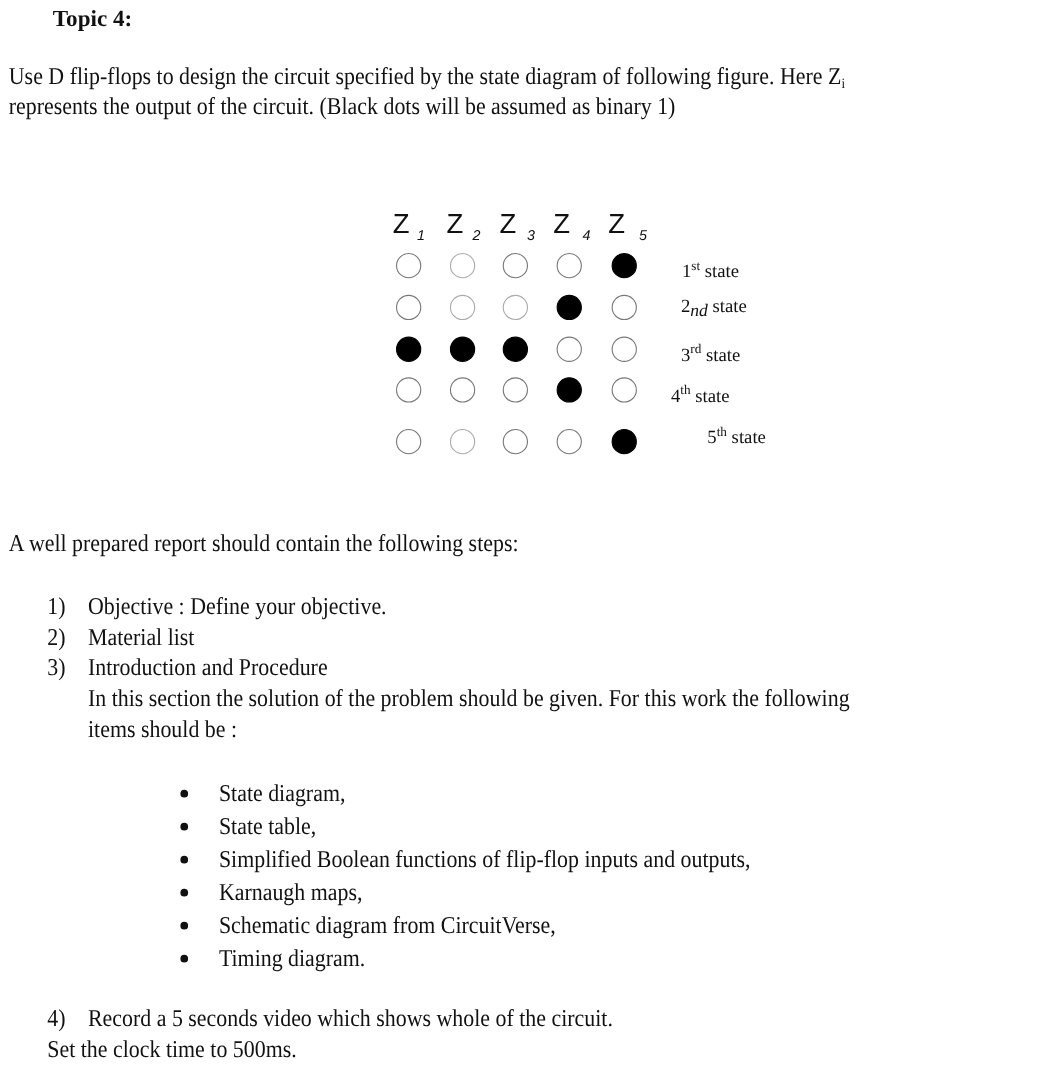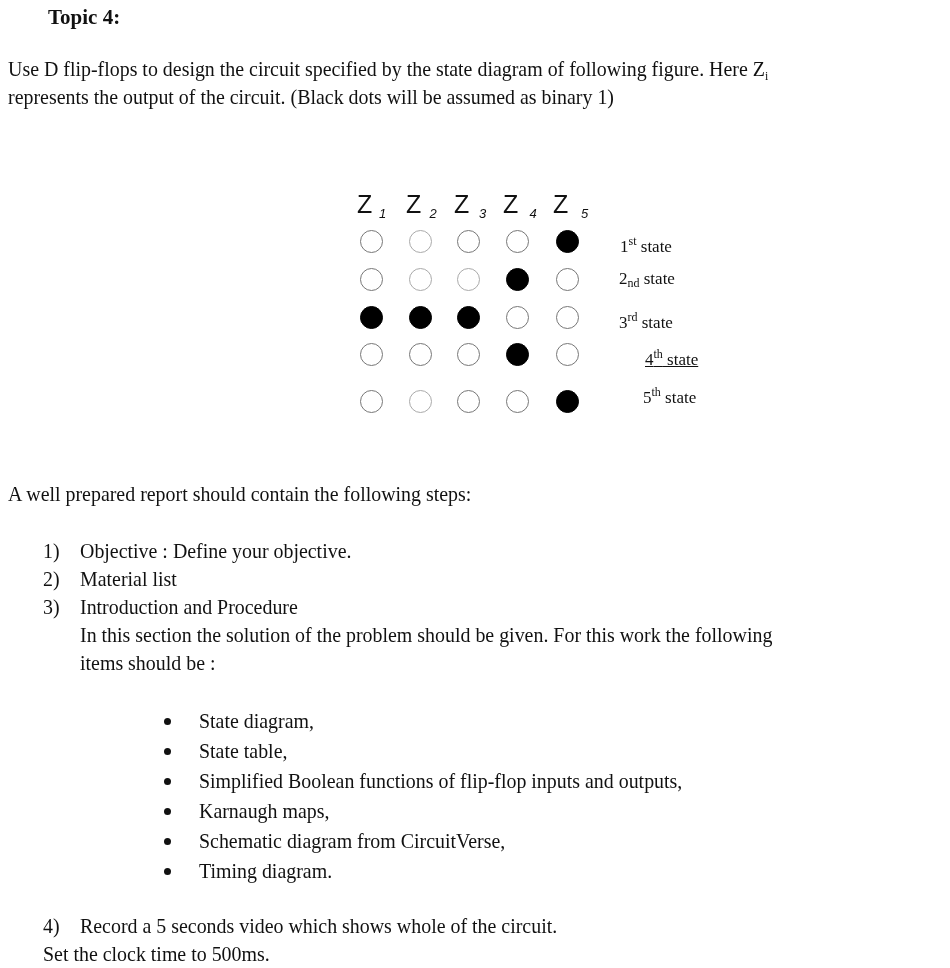--- a/index.html
+++ b/index.html
@@ -7,21 +7,21 @@
       width: 950px; height: 968px; position: relative; overflow: hidden;
       font-family: "Liberation Serif", serif; color: #111111;
     }
     .line {
       position: absolute; white-space: nowrap; font-size: 22px; line-height: 28px;
       transform-origin: left top;
     }
     .heading { font-weight: bold; font-size: 21px; }
     .sub { font-size: 13px; vertical-align: -4px; }
     .sup { font-size: 12px; vertical-align: 7px; }
-    .subnd { font-size: 12px; vertical-align: -3px; }
+    .subnd { font-size: 16px; vertical-align: -3px; font-style: italic; }
     .zlabel {
       position: absolute; font-family: "Liberation Sans", sans-serif; font-size: 25px;
       line-height: 25px; color: #111;
     }
     .zidx {
       position: absolute; font-family: "Liberation Sans", sans-serif; font-style: italic;
       font-size: 13px; line-height: 13px; color: #111;
     }
     .dot {
       position: absolute; width: 23px; height: 23px; border-radius: 50%;
@@ -73,21 +73,21 @@
     <div class="dot on" style="left: 408.5px; top: 305.5px;"></div>
     <div class="dot on" style="left: 456.5px; top: 305.5px;"></div>
     <div class="dot" style="left: 505.5px; top: 305.5px;"></div>
     <div class="dot" style="left: 555.5px; top: 305.5px;"></div>
     <div class="state-label" style="left: 619px; top: 307px;"><span>3</span><span class="sup">rd</span><span style="white-space: pre;"> state</span></div>
     <div class="dot" style="left: 359.5px; top: 342.5px;"></div>
     <div class="dot" style="left: 408.5px; top: 342.5px;"></div>
     <div class="dot" style="left: 456.5px; top: 342.5px;"></div>
     <div class="dot on" style="left: 505.5px; top: 342.5px;"></div>
     <div class="dot" style="left: 555.5px; top: 342.5px;"></div>
-    <div class="state-label" style="left: 645px; top: 344px; text-decoration: underline;"><span>4</span><span class="sup">th</span><span style="white-space: pre;"> state</span></div>
+    <div class="state-label" style="left: 610px; top: 344px;"><span>4</span><span class="sup">th</span><span style="white-space: pre;"> state</span></div>
     <div class="dot" style="left: 359.5px; top: 389.5px;"></div>
     <div class="dot light" style="left: 408.5px; top: 389.5px;"></div>
     <div class="dot" style="left: 456.5px; top: 389.5px;"></div>
     <div class="dot" style="left: 505.5px; top: 389.5px;"></div>
     <div class="dot on" style="left: 555.5px; top: 389.5px;"></div>
     <div class="state-label" style="left: 619px; top: 382px; margin-left: 24px;"><span>5</span><span class="sup">th</span><span style="white-space: pre;"> state</span></div>
   </div>
 
 <div class="line" style="left:8px; top:480px; transform:scaleX(0.905);">A well prepared report should contain the following steps:</div>
 

